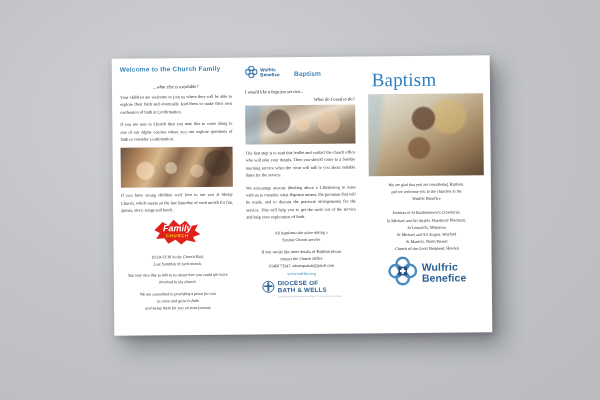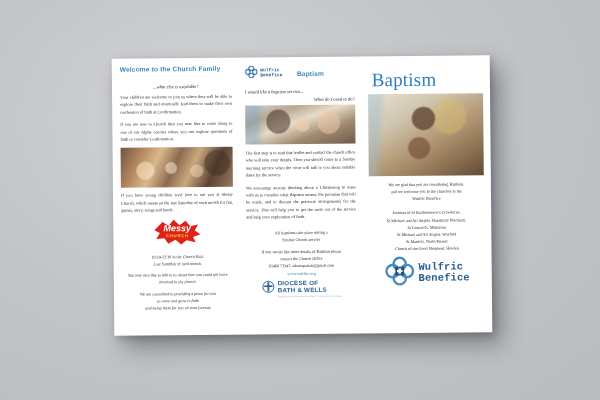--- a/index.html
+++ b/index.html
@@ -68,21 +68,21 @@
   .messy-blob{position:absolute;inset:0;background:#e0201b;
      clip-path:polygon(6% 32%,18% 12%,31% 26%,42% 4%,55% 24%,68% 8%,78% 28%,95% 22%,88% 44%,100% 58%,84% 68%,90% 88%,70% 80%,58% 96%,46% 78%,30% 92%,22% 72%,4% 74%,12% 52%,0% 42%);}
   .messy-t1{position:absolute;left:0;right:0;top:5px;font-family:"Liberation Sans",sans-serif;
      font-weight:bold;font-size:9px;color:#ffffff;text-align:center;font-style:italic;line-height:1;}
   .messy-t2{position:absolute;left:0;right:0;top:15px;font-family:"Liberation Sans",sans-serif;
      font-weight:bold;font-size:4.4px;color:#f4d90a;letter-spacing:.6px;text-align:center;line-height:1;}
 
   
   .wulf{display:flex;align-items:center;gap:2px;}
   .wulf-mark{position:relative;flex:0 0 auto;}
-  .wulf-txt{font-family:Liberation Mono, monospace;color:#2b5f92;line-height:1.05;font-weight:bold;}
+  .wulf-txt{font-family:Liberation Sans, sans-serif;color:#2b5f92;line-height:1.05;font-weight:bold;}
   .wulf-head{display:flex;align-items:center;gap:2.5px;}
   .wulf-head .wulf-txt{font-size:4.6px;}
   .wulf-big{justify-content:center;gap:4px;margin-top:4px;}
   .wulf-big .wulf-txt{font-size:10.5px;letter-spacing:.1px;}
 
   
   .dio{display:flex;align-items:center;justify-content:center;gap:3px;margin-top:3px;}
   .dio-txt{font-family:"Liberation Sans",sans-serif;font-weight:bold;color:#2f6296;
      font-size:6.2px;line-height:1.12;letter-spacing:.25px;}
   .dio-sub{font-size:2.1px;font-weight:normal;color:#8ba3bd;letter-spacing:.1px;margin-top:1px;}
@@ -104,21 +104,21 @@
       <div class="hr-space"></div>
       <div class="ctr ital" style="font-size:4.6px;margin:6px 0 4px 0;color:#222;">...what else is available?</div>
       <p class="body-t">Your children are welcome to join us where they will be able to explore their faith and eventually lead them to make their own confession of faith at Confirmation.</p>
       <p class="body-t">If you are new to Church then you may like to come along to one of our Alpha courses where you can explore questions of faith or consider Confirmation.</p>
       <div class="ph-left"></div>
       <p class="body-t">If you have young children we'd love to see you at Messy Church, which meets on the last Saturday of each month for fun, games, story, songs and lunch.</p>
 
       <div class="messy">
         <span class="messy-badge">
           <span class="messy-blob"></span>
-          <span class="messy-t1">Messy</span>
+          <span class="messy-t1">Family</span>
           <span class="messy-t2">CHURCH</span>
         </span>
       </div>
 
       <div class="tiny ctr">10:30-13:30 in the Church Hall,</div>
       <div class="tiny ctr" style="margin-bottom:4px;">Last Saturday of each month.</div>
 
       <div class="tiny ctr ital" style="margin-bottom:5px;">You may also like to talk to us about how you could get more involved in the church.</div>
 
       <div class="tiny ctr ital">We are committed to providing a place for you</div>

